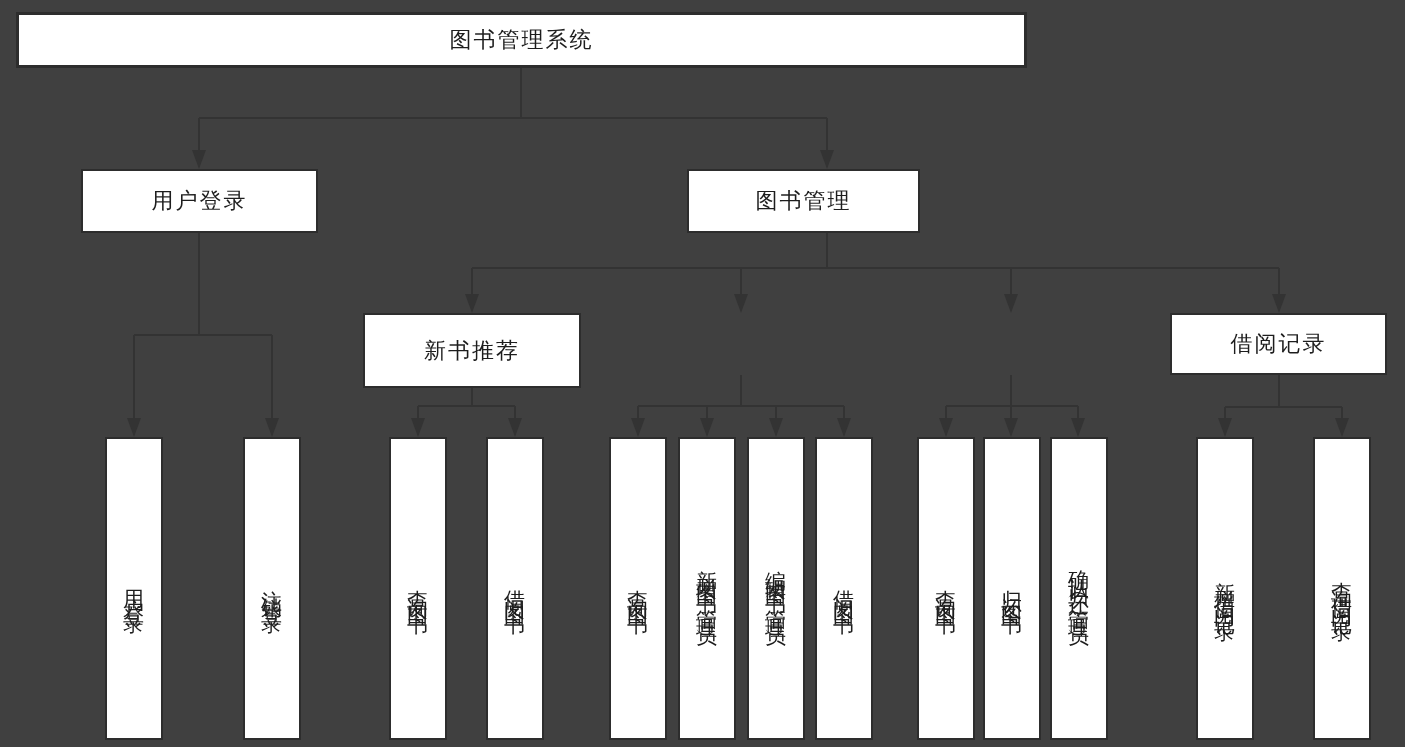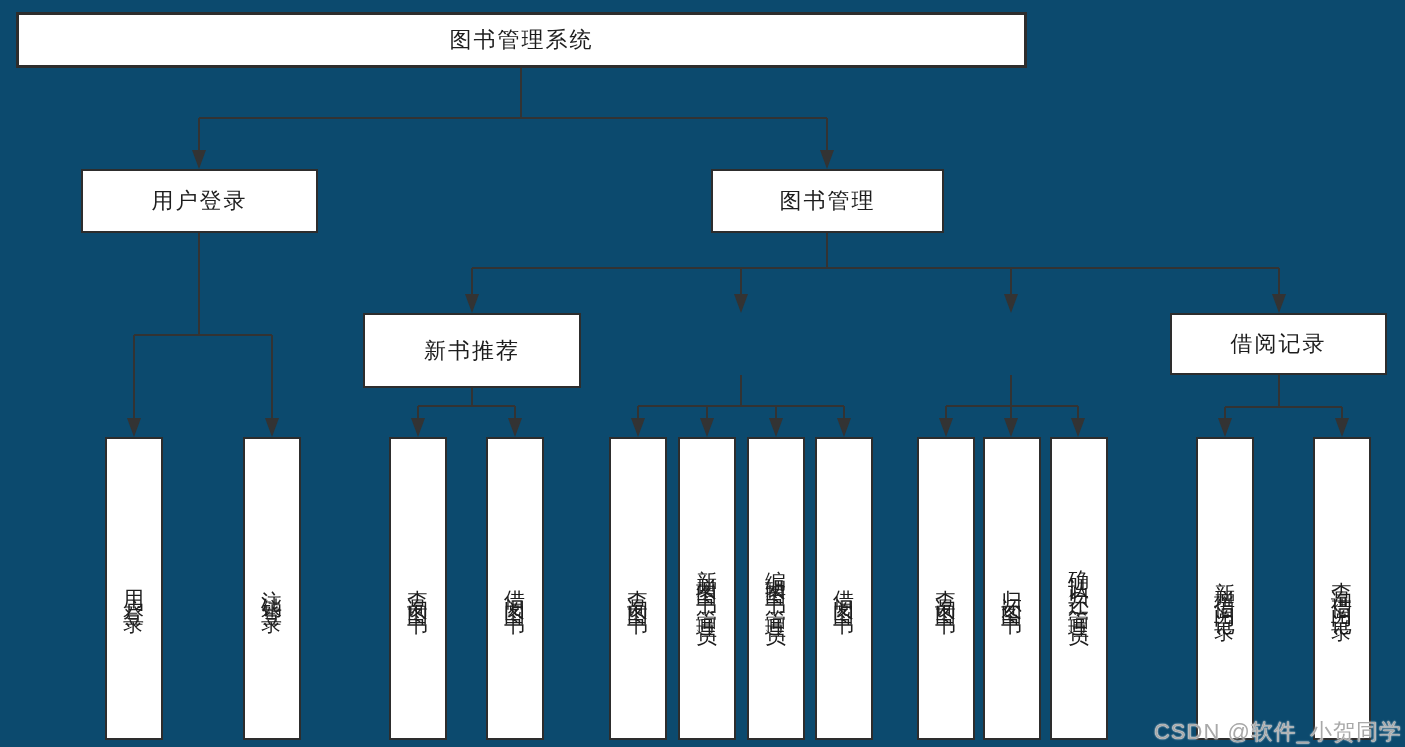--- a/index.html
+++ b/index.html
@@ -1,20 +1,20 @@
 <!DOCTYPE html>
 <html><head>
 <meta charset="utf-8">
 <style>
   html, body { margin: 0; padding: 0; background: #ffffff; }
   .stage {
     position: relative;
     width: 1405px;
     height: 747px;
-    background: #0c4a6e;
+    background: #404040;
     font-family: "Liberation Sans", sans-serif;
     color: #1d1d1d;
     overflow: hidden;
   }
   .wires { position: absolute; left: 0; top: 0; }
   .box {
     position: absolute;
     background: #ffffff;
     border: 2px solid #2d2d2d;
     box-sizing: border-box;
@@ -116,21 +116,21 @@
     </g>
   </svg>
 
   <div class="box root" style="left:16px;top:12px;width:1011px;height:56px">
     <span>图书管理系统</span>
   </div>
 
   <div class="box" style="left:81px;top:169px;width:237px;height:64px">
     <span>用户登录</span>
   </div>
-  <div class="box" style="left:711px;top:169px;width:233px;height:64px">
+  <div class="box" style="left:687px;top:169px;width:233px;height:64px">
     <span>图书管理</span>
   </div>
 
   <div class="box" style="left:363px;top:313px;width:218px;height:75px">
     <span>新书推荐</span>
   </div>
   <div class="box" style="left:1170px;top:313px;width:217px;height:62px">
     <span>借阅记录</span>
   </div>
 
@@ -171,15 +171,14 @@
     <span>确认归还（管理员）</span>
   </div>
 
   <div class="box v" style="left:1196px;top:437px;width:58px;height:303px">
     <span>新增借阅记录</span>
   </div>
   <div class="box v" style="left:1313px;top:437px;width:58px;height:303px">
     <span>查询借阅记录</span>
   </div>
 
-  <span class="watermark">CSDN @软件_小贺同学</span>
 
 </div>
 
 </body></html>

